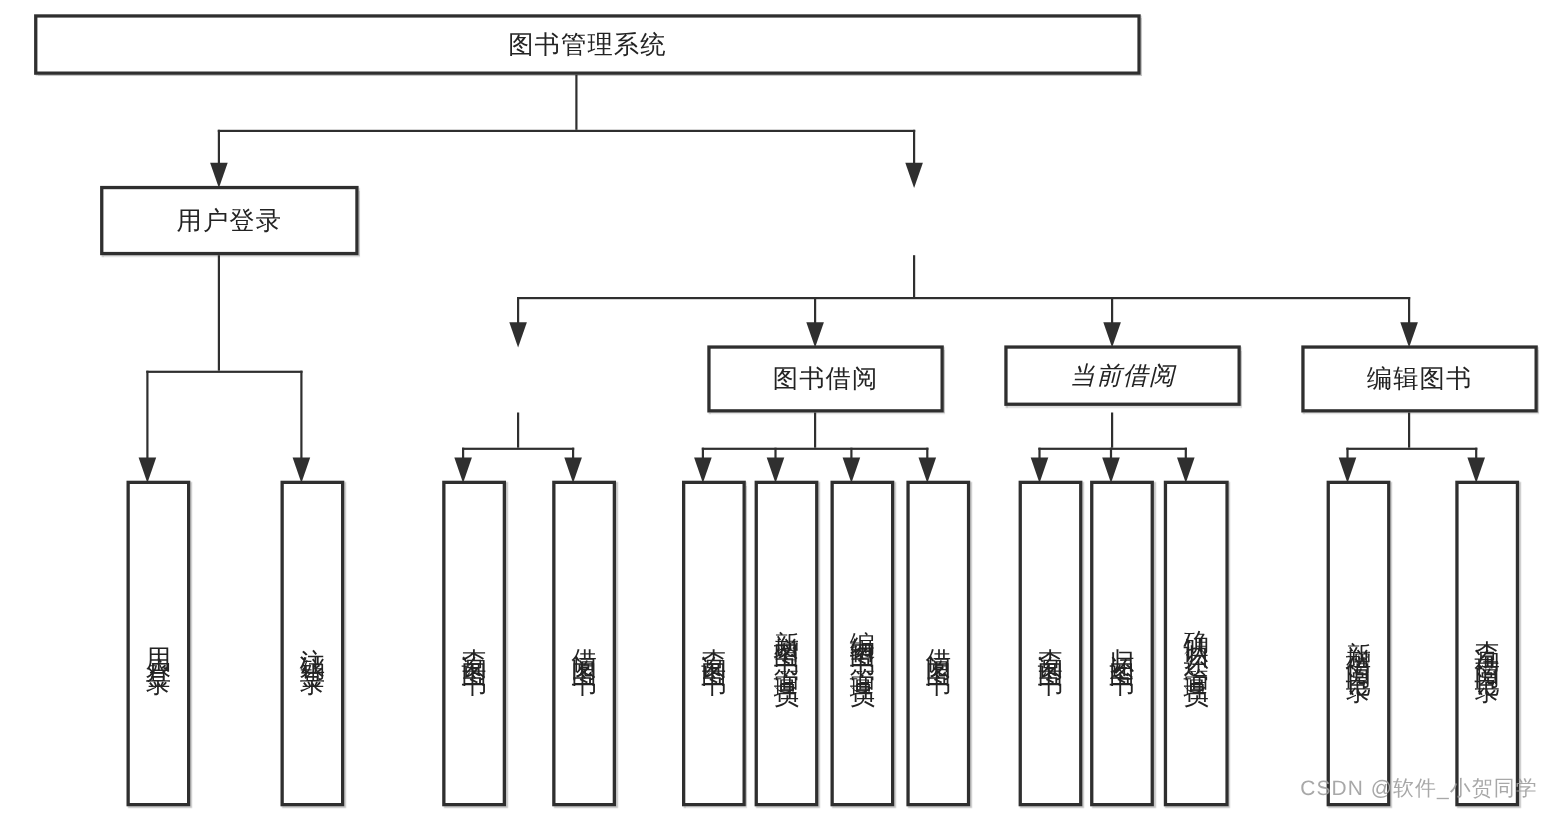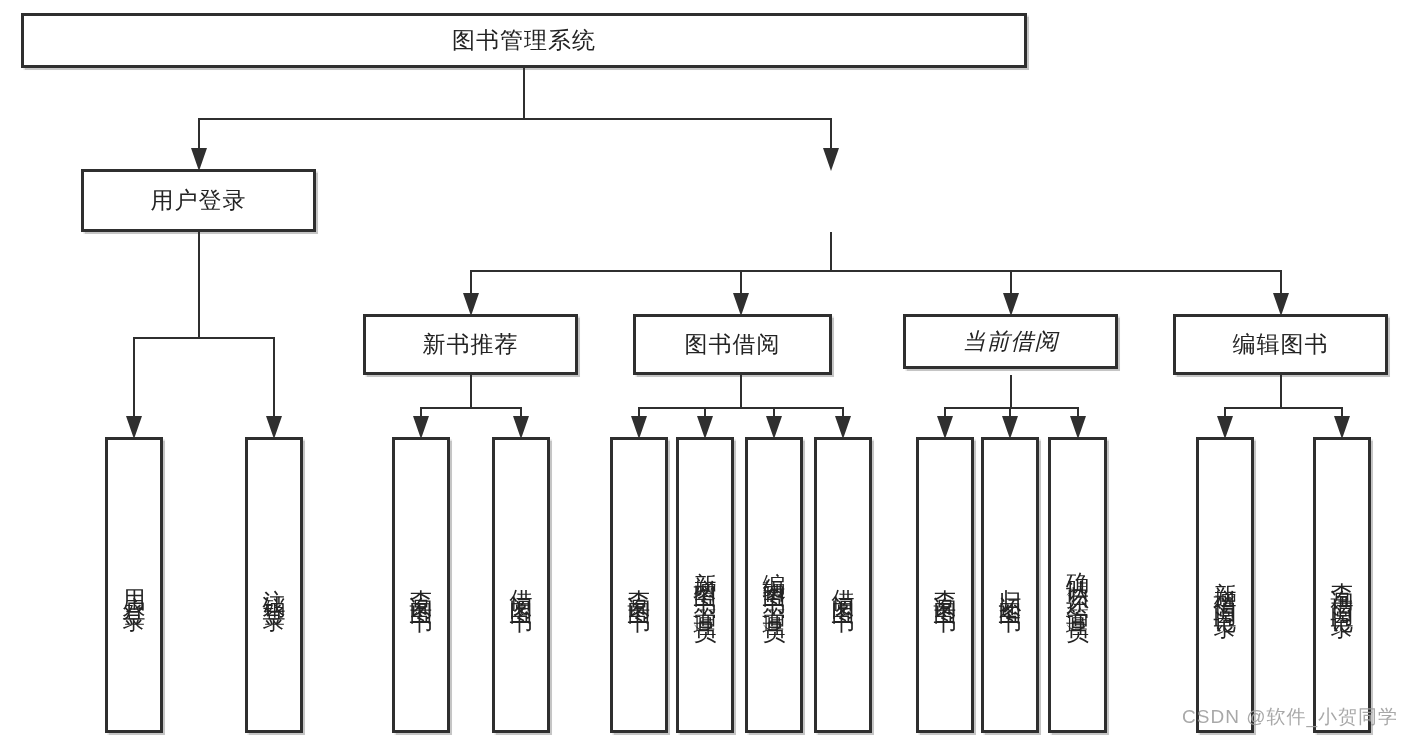--- a/index.html
+++ b/index.html
@@ -19,20 +19,21 @@
   .node{
     position:absolute;
     box-sizing:border-box;
     border:3px solid var(--line);
     background:#fff;
     color:var(--text);
     display:flex;
     align-items:center;
     justify-content:center;
     box-shadow:1.5px 1.5px 1px rgba(90,90,90,.35);
+    margin-left:10px;
   }
   .node.h{font-size:23px;letter-spacing:1px;}
   .node.v{
     font-size:23px;
     writing-mode:vertical-rl;
     text-orientation:mixed;
     letter-spacing:7px;
     line-height:1;
   }
   .line{
@@ -59,22 +60,21 @@
     text-align:right;
   }
 </style>
 </head>
 <body>
 
 <div id="diagram">
   <div id="watermark">CSDN @软件_小贺同学</div>
 <div class="node h" style="left: 21px; top: 13px; width: 1006px; height: 55px;">图书管理系统</div>
     <div class="node h" style="left: 81px; top: 169px; width: 235px; height: 63px;">用户登录</div>
-    <div class="node h" style="left: 363px; top: 314px; width: 215px; height: 61px;">新书推荐</div>
-    <div class="node h" style="left: 633px; top: 314px; width: 199px; height: 61px;">图书借阅</div>
+    <div class="node h" style="left: 633px; top: 314px; width: 215px; height: 61px;">图书借阅</div>
     <div class="node h" style="left: 903px; top: 314px; width: 215px; height: 55px; font-style: italic;">当前借阅</div>
     <div class="node h" style="left: 1173px; top: 314px; width: 215px; height: 61px;">编辑图书</div>
     <div class="node v" style="left: 105px; top: 437px; width: 58px; height: 296px;">用户登录</div>
     <div class="node v" style="left: 245px; top: 437px; width: 58px; height: 296px;">注销登录</div>
     <div class="node v" style="left: 392px; top: 437px; width: 58px; height: 296px;">查询图书</div>
     <div class="node v" style="left: 492px; top: 437px; width: 58px; height: 296px;">借阅图书</div>
     <div class="node v" style="left: 610px; top: 437px; width: 58px; height: 296px;">查询图书</div>
     <div class="node v" style="left: 676px; top: 437px; width: 58px; height: 296px;">新增图书（管理员）</div>
     <div class="node v" style="left: 745px; top: 437px; width: 58px; height: 296px;">编辑图书（管理员）</div>
     <div class="node v" style="left: 814px; top: 437px; width: 58px; height: 296px;">借阅图书</div>

